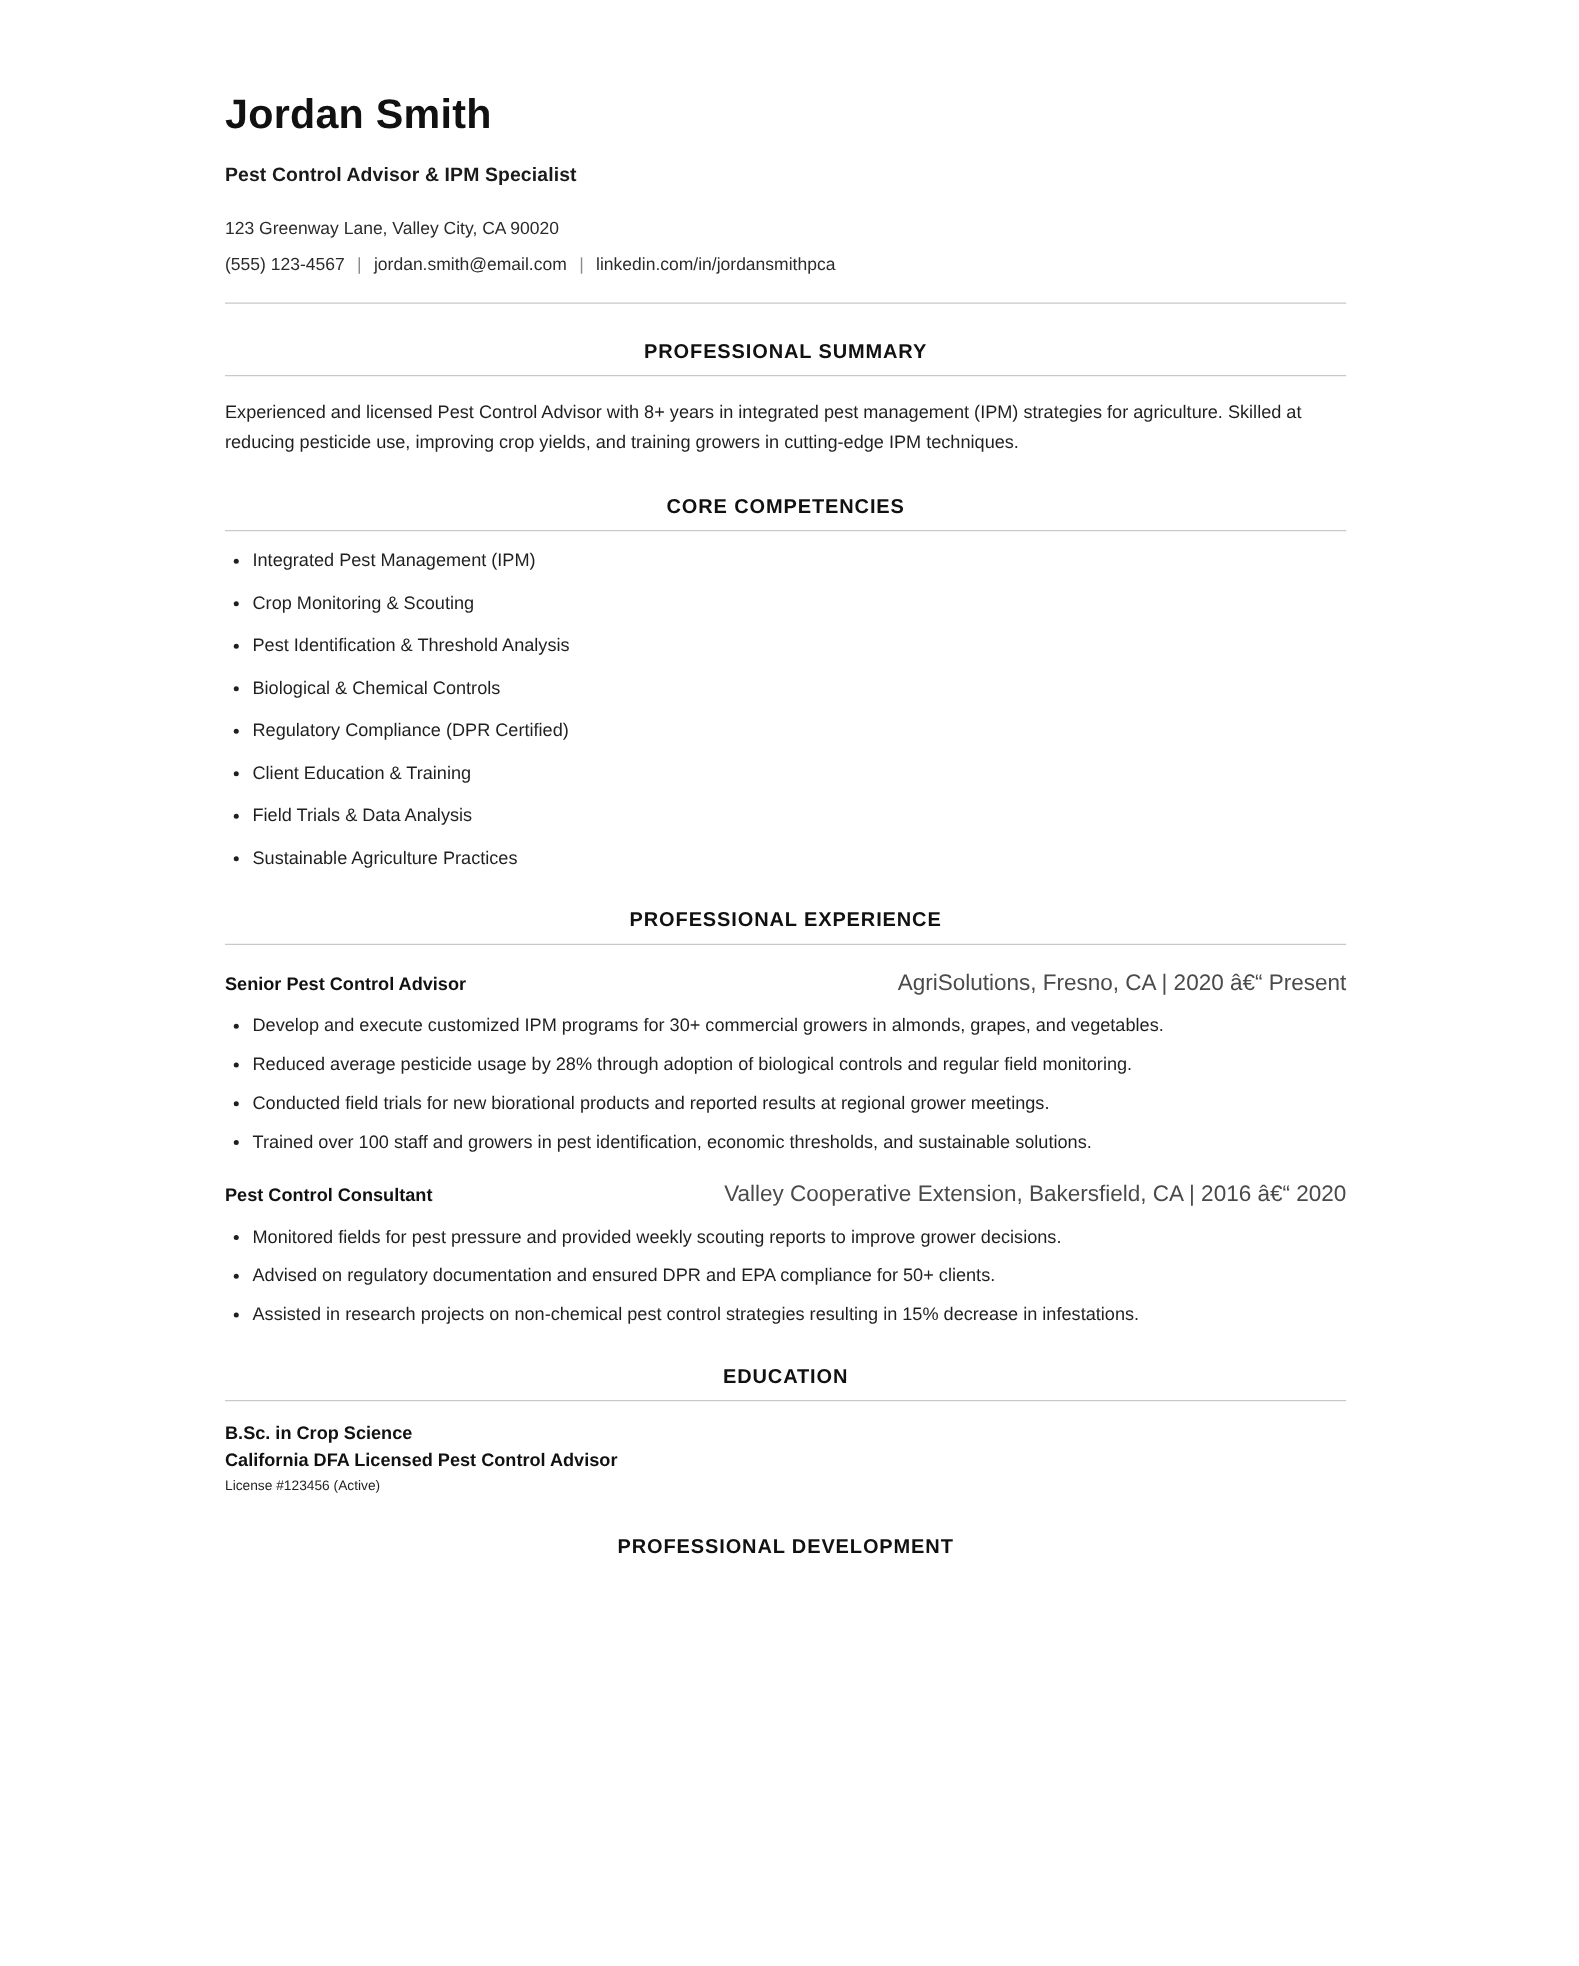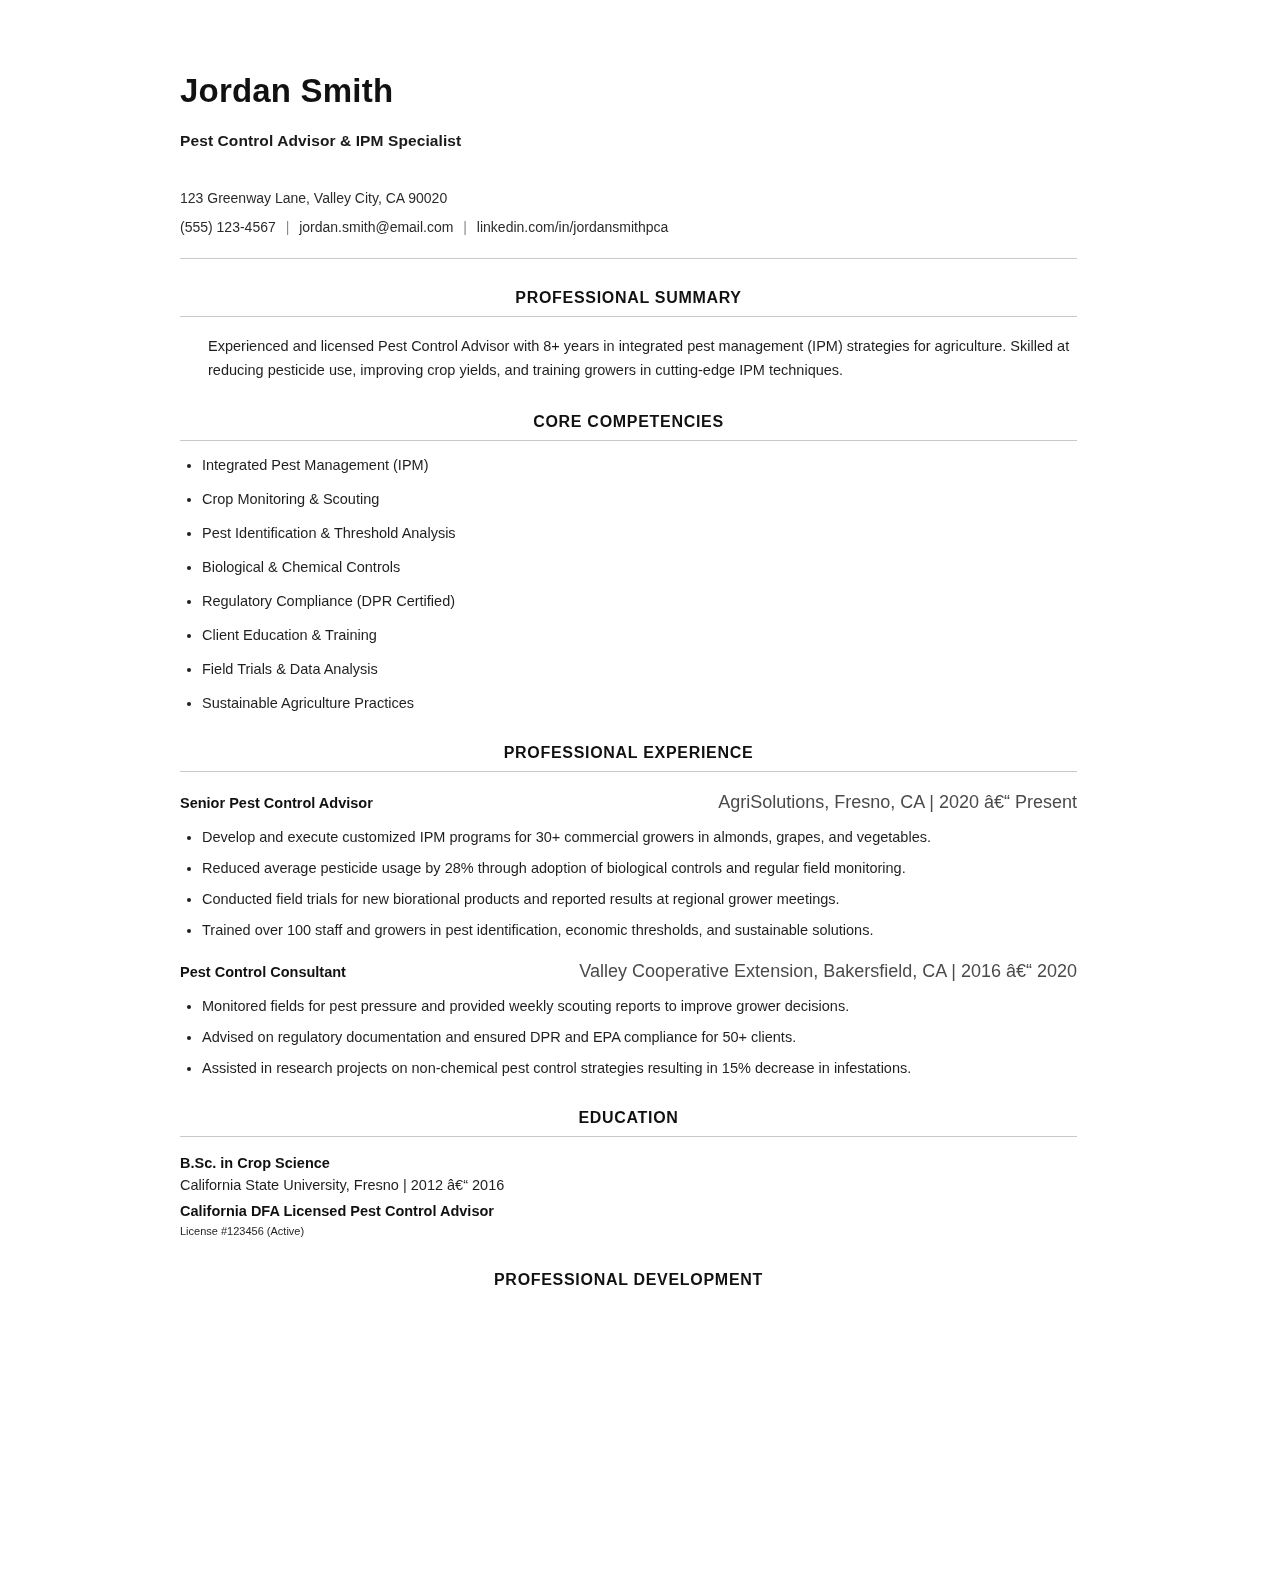--- a/index.html
+++ b/index.html
@@ -31,21 +31,21 @@
   .headline {
     font-size: 15.5px;
     font-weight: bold;
     margin: 22px 0 0 0;
     color: #1a1a1a;
     letter-spacing: 0.1px;
   }
   .contact-line {
     font-size: 14px;
     color: #2b2b2b;
-    margin-top: 38px;
+    margin-top: 22px;
     line-height: 1.5;
   }
   .contact-line.second {
     margin-top: 8px;
   }
   .sep {
     color: #8a8a8a;
     padding: 0 6px;
   }
   .section {
@@ -65,21 +65,20 @@
     border: 0;
     border-top: 1px solid #c9c9c9;
     margin: 20px 0 0 0;
   }
   .summary-text {
     font-size: 14.5px;
     line-height: 1.65;
     color: #1f1f1f;
     margin-top: 18px;
     max-width: 905px;
-    margin-left: 28px;
   }
   ul.bullets {
     list-style: disc;
     margin: 14px 0 0 0;
     padding-left: 22px;
   }
   ul.bullets li {
     font-size: 14.5px;
     color: #1f1f1f;
     line-height: 1.45;
@@ -207,21 +206,20 @@
         <li>Advised on regulatory documentation and ensured DPR and EPA compliance for 50+ clients.</li>
         <li>Assisted in research projects on non-chemical pest control strategies resulting in 15% decrease in infestations.</li>
       </ul>
     </div>
   </div>
 
   <div class="section">
     <h2 class="section-title">EDUCATION</h2>
     <div class="edu-block">
       <div class="edu-degree">B.Sc. in Crop Science</div>
-      <div class="edu-detail">California State University, Fresno  |  2012 â€“ 2016</div>
       <div class="edu-cert">California DFA Licensed Pest Control Advisor</div>
       <div class="edu-license">License #123456 (Active)</div>
     </div>
   </div>
 
   <div class="section pro-dev">
     <h2 class="section-title">PROFESSIONAL DEVELOPMENT</h2>
   </div>
 
 </div>

